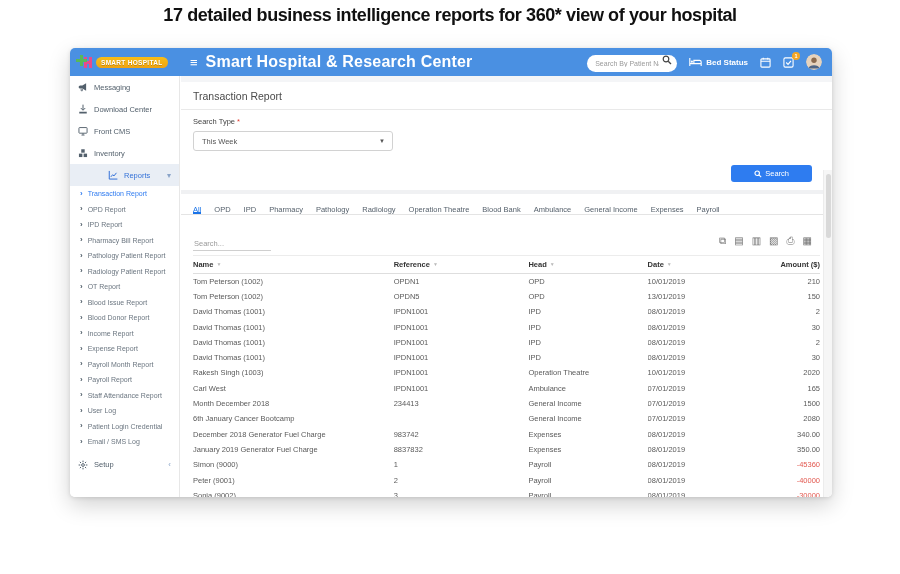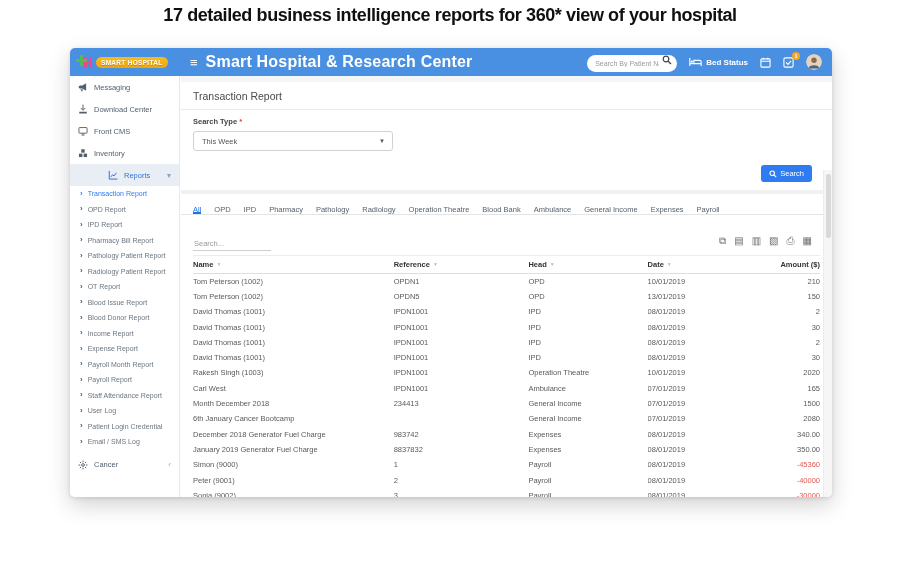--- a/index.html
+++ b/index.html
@@ -36,27 +36,27 @@
   .submenu .subitem { height:15.5px; display:flex; align-items:center; gap:5px; padding:0 8px 0 10px; font-size:7px; color:#6b7680; cursor:pointer; }
   .submenu .subitem .arr { color:#4a5864; font-size:8px; font-weight:bold; line-height:1; }
   .submenu .subitem.active { color:#2e7bf0; }
   .submenu .subitem.active .arr { color:#2e7bf0; }
 
   
   .content { position:absolute; top:28px; left:111px; right:0; bottom:0; background:#fff; }
   .content-top-strip { height:6px; background:#f4f5f7; }
   .report-title { font-size:10.5px; color:#4a4a4a; padding:8px 12px 7px; border-bottom:1px solid #e9e9e9; }
   .form-area { padding:7px 12px 0; position:relative; height:80px; }
-  .field-label { font-size:7.5px; font-weight:bold; color:#444; }
+  .field-label { font-size:7.5px; font-weight:normal; color:#444; }
   .req { color:#e03b2f; }
   .select { margin-top:5px; width:200px; height:20px; border:1px solid #d2d2d2; border-radius:3px; font-size:7.5px; color:#555;
             display:flex; align-items:center; padding:0 8px; position:relative; cursor:pointer; background:#fff; }
   .select .caret { position:absolute; right:7px; color:#555; font-size:6px; }
   .search-btn { position:absolute; right:20px; bottom:8px; background:#2e7cf0; color:#fff; border:none; border-radius:3px;
-                font-size:7.5px; padding:4px 8px; display:flex; align-items:center; gap:3px; cursor:pointer; font-family:inherit; }
+                font-size:7.5px; padding:4px 23px; display:flex; align-items:center; gap:3px; cursor:pointer; font-family:inherit; }
   .section-divider { height:4px; background:#f0f1f3; }
 
   .tabs { display:flex; gap:13px; padding:0 12px; height:21px; align-items:stretch; border-bottom:1px solid #e4e4e4; }
   .tab { font-size:7.5px; color:#56616c; display:flex; align-items:center; cursor:pointer; border-bottom:2px solid transparent;margin-top:12px; }
   .tab.active { color:#1a73e8; border-bottom-color:#1a73e8; }
 
   .toolbar { position:relative; height:22px; margin-top:18px; }
   .tbl-search { position:absolute; left:12px; top:4px; width:78px; border:none; border-bottom:1px solid #cfcfcf; font-size:7.5px;
                 color:#666; outline:none; padding:2px 1px; font-family:inherit; }
   .tbl-search::placeholder { color:#9a9a9a; }
@@ -253,21 +253,21 @@
           <line x1="8" y1="1" x2="8" y2="3.5"></line>
             <line x1="8" y1="12.5" x2="8" y2="15"></line>
           <line x1="1" y1="8" x2="3.5" y2="8"></line>
             <line x1="12.5" y1="8" x2="15" y2="8"></line>
           <line x1="3" y1="3" x2="4.8" y2="4.8"></line>
             <line x1="11.2" y1="11.2" x2="13" y2="13"></line>
           <line x1="13" y1="3" x2="11.2" y2="4.8"></line>
             <line x1="4.8" y1="11.2" x2="3" y2="13"></line>
         </g>
       </svg>
-      <span>Cancer</span>
+      <span>Setup</span>
       <span class="chev">‹</span>
     </div>
   </div>
 
   <div class="content">
     <div class="content-top-strip"></div>
 
     <div class="report-title">Transaction Report</div>
 
     <div class="form-area">

